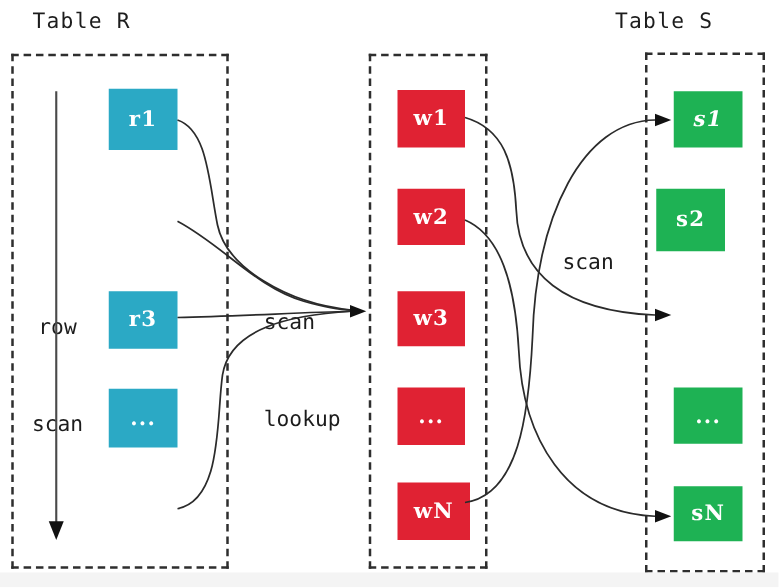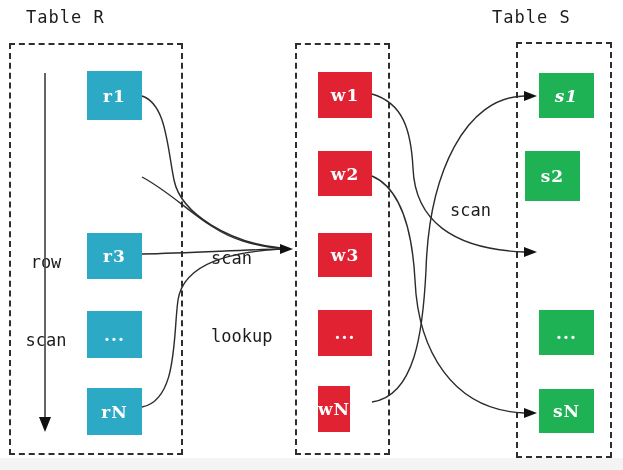--- a/index.html
+++ b/index.html
@@ -42,27 +42,26 @@
   <div class="col-title" style="left:26px;">Table R</div>
   <div class="col-title" style="left:492px;">Table S</div>
 
   <div class="dash-box" style="left:9px;top:43px;width:170px;height:408px;"></div>
   <div class="dash-box" style="left:295px;top:43px;width:91px;height:408px;"></div>
   <div class="dash-box" style="left:516px;top:42px;width:92px;height:412px;"></div>
 
   <div class="node node-r" style="left:87px;top:71px;width:55px;height:49px;">r1</div>
   <div class="node node-r" style="left:87px;top:233px;width:55px;height:46px;">r3</div>
   <div class="node node-r" style="left:87px;top:311px;width:55px;height:47px;">...</div>
-  <div class="node node-r" style="left:87px;top:388px;width:55px;height:47px;">rN</div>
 
   <div class="node node-w" style="left:318px;top:72px;width:54px;height:46px;">w1</div>
   <div class="node node-w" style="left:318px;top:151px;width:54px;height:45px;">w2</div>
   <div class="node node-w" style="left:318px;top:233px;width:54px;height:44px;">w3</div>
   <div class="node node-w" style="left:318px;top:310px;width:54px;height:46px;">...</div>
-  <div class="node node-w" style="left:318px;top:386px;width:32px;height:46px;">wN</div>
+  <div class="node node-w" style="left:318px;top:386px;width:58px;height:46px;">wN</div>
 
   <div class="node node-s" style="left:539px;top:73px;width:55px;height:45px;font-style:italic;">s1</div>
   <div class="node node-s" style="left:525px;top:151px;width:55px;height:50px;">s2</div>
   <div class="node node-s" style="left:539px;top:310px;width:55px;height:45px;">...</div>
   <div class="node node-s" style="left:539px;top:389px;width:55px;height:44px;">sN</div>
 
   <div class="anno" id="row-scan">
     <div>row</div>
     <div>scan</div>
   </div>

